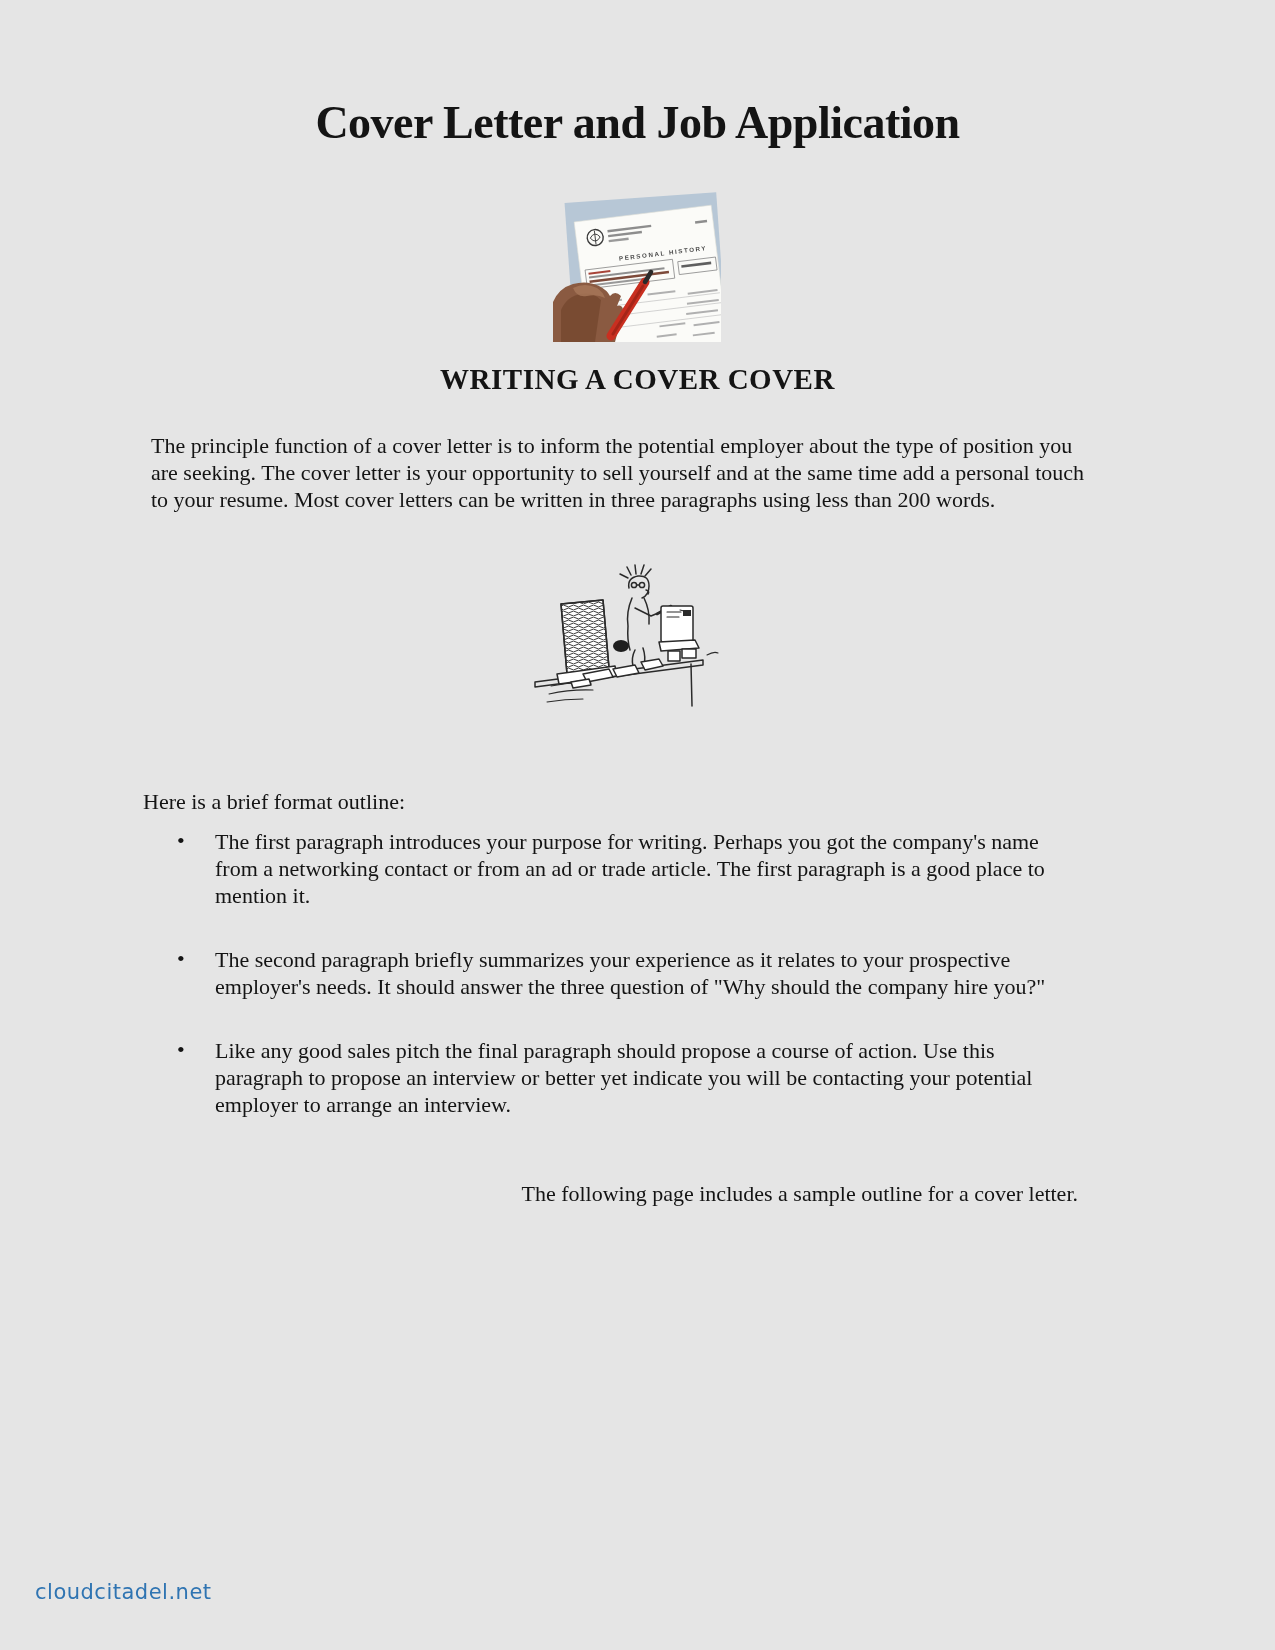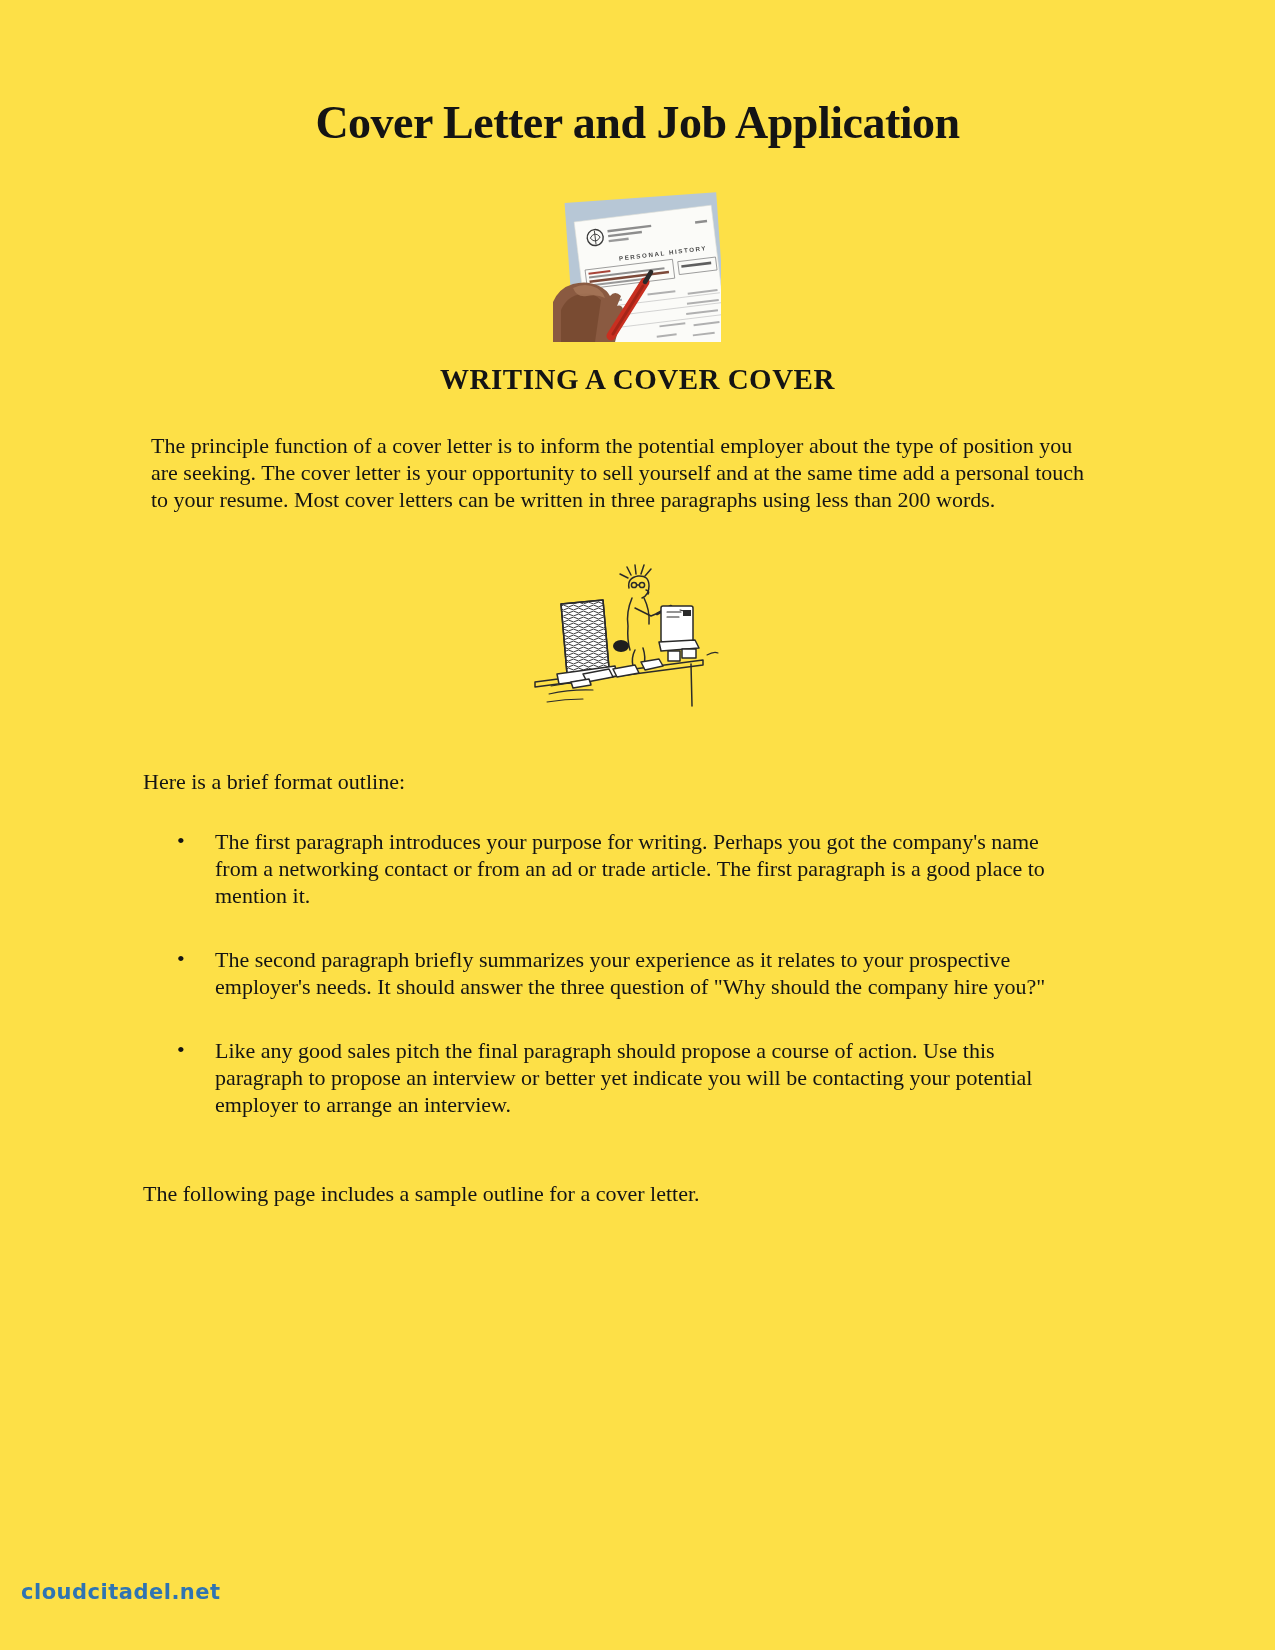--- a/index.html
+++ b/index.html
@@ -1,20 +1,20 @@
 <!DOCTYPE html>
 <html><head>
 <meta charset="utf-8">
 <style>
   html,body{margin:0;padding:0;background:#ffffff;}
   .page{
     position:relative;
     width:1275px;height:1650px;
     margin:0 auto;
-    background:#fde047;
+    background:#e5e5e5;
     font-family:"Liberation Serif", serif;
     color:#141414;
     overflow:hidden;
   }
   .doc-title{
     position:absolute;top:96px;left:0;width:100%;
     text-align:center;
     font-size:46px;font-weight:bold;
     letter-spacing:-0.5px;
     margin:0;
@@ -29,48 +29,47 @@
     margin:0;letter-spacing:0.5px;
   }
   .intro-para{
     position:absolute;top:424px;left:143px;width:935px;
     font-size:22px;line-height:27px;margin:8px;
   }
   .desk-cartoon{
     position:absolute;left:531px;top:556px;width:188px;height:152px;
   }
   .outline-intro{
-    position:absolute;top:768px;left:143px;width:935px;
+    position:absolute;top:788px;left:143px;width:935px;
     font-size:22px;line-height:27px;margin:0;
   }
   .bullet-list{
     position:absolute;top:828px;left:143px;width:935px;
     list-style:none;margin:0;padding:0;
     font-size:22px;line-height:27px;
   }
   .bullet-list li{
     position:relative;
     padding-left:72px;
     margin-bottom:37px;
   }
   .bullet-list .dot{
     position:absolute;left:34px;top:-1px;
     font-size:22px;
   }
   .closing-line{
     position:absolute;top:1180px;left:143px;width:935px;
-    font-size:22px;line-height:27px;margin:0;
+    font-size:22px;line-height:27px;margin:0;text-align:right;
   }
   .watermark{
-    position:absolute;left:21px;top:1580px;
+    position:absolute;left:35px;top:1580px;
     font-family:"DejaVu Sans", sans-serif;
     font-size:21px;
     color:#2f74b2;
     letter-spacing:0.5px;
-    font-weight:bold;
   }
 </style>
 </head>
 <body>
 
 <div class="page">
 
   <h1 class="doc-title">Cover Letter and Job Application</h1>
 
   <div class="form-photo">

